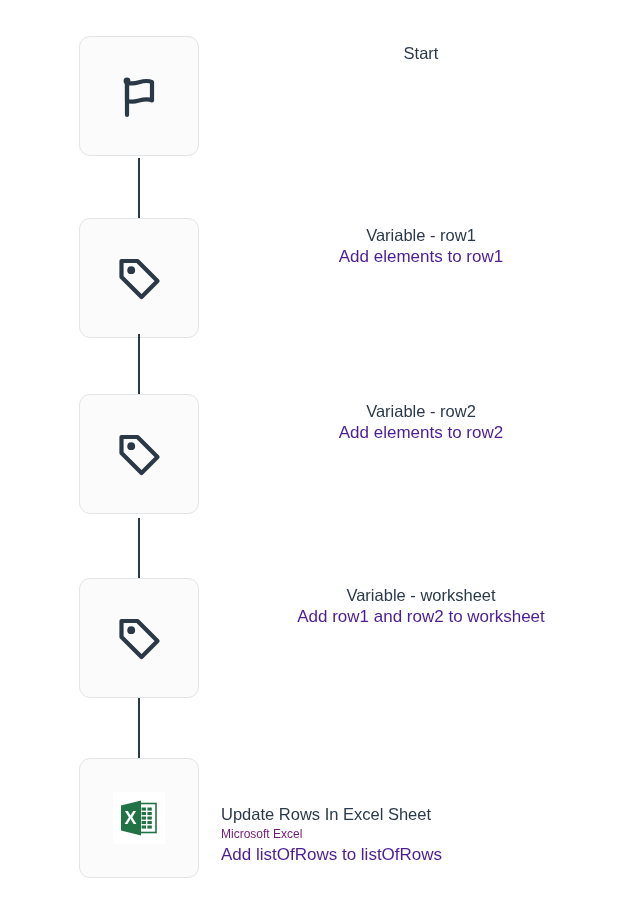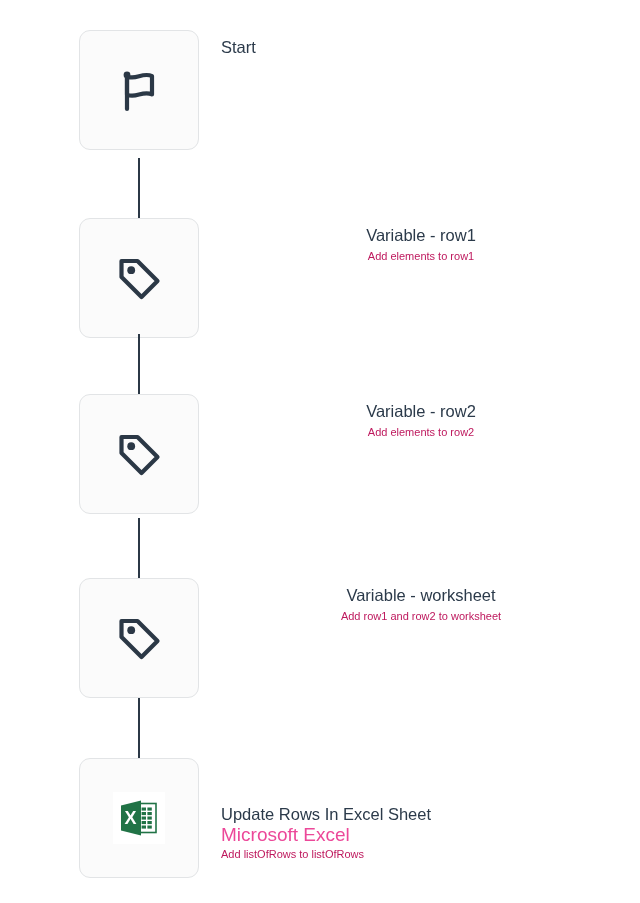--- a/index.html
+++ b/index.html
@@ -70,30 +70,30 @@
   }
 
   .node-title {
     font-size: 16.5px;
     line-height: 21px;
     color: #2b3a4a;
     white-space: nowrap;
   }
 
   .node-provider {
-    font-size: 19px;
+    font-size: 12px;
     line-height: 19px;
-    color: #ec4899;
+    color: #701a75;
     white-space: nowrap;
   }
 
   .node-desc {
-    font-size: 11px;
+    font-size: 17px;
     line-height: 21px;
-    color: #be185d;
+    color: #4c1d95;
     white-space: nowrap;
   }
 
   
   .text-single { padding-top: 7px; }
   .text-double { padding-top: 7px; text-align: center; }
   .text-triple { padding-top: 7px; margin-top: 39px; }
 
   
   .excel-icon {
@@ -103,21 +103,21 @@
     display: block;
   }
 
   svg { display: block; }
 </style>
 </head>
 <body>
 
 <div id="flow-canvas">
 
-  <div class="flow-node" style="top:30px;">
+  <div class="flow-node" style="top:36px;text-align:center;">
     <div class="node-card">
       <div class="node-icon">
         <svg width="56" height="56" viewBox="0 0 56 56" aria-hidden="true">
           <path d="M16 13 L16 47" stroke="#2b3846" stroke-width="4.2" stroke-linecap="round" fill="none"></path>
           <circle cx="16" cy="13" r="3.4" fill="#2b3846"></circle>
           <path d="M16 14.2 C24 19, 32 9.5, 41 14.2 L41 32.5 C32 27.8, 24 37.3, 16 32.5 Z" stroke="#2b3846" stroke-width="4.2" stroke-linejoin="round" stroke-linecap="round" fill="none"></path>
         </svg>
       </div>
     </div>
     <div class="node-text text-single">

